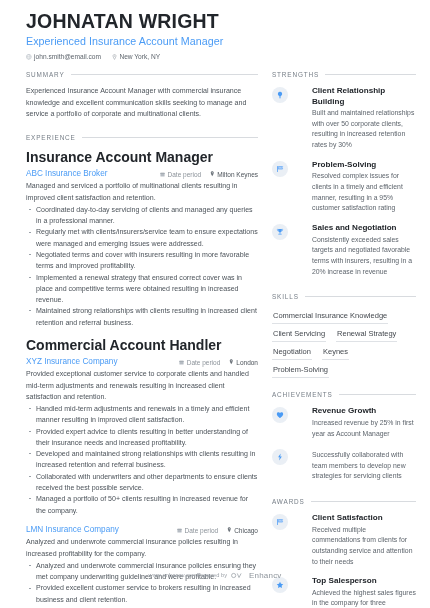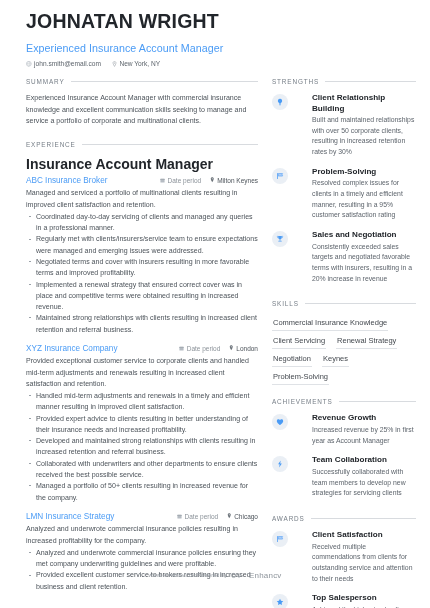--- a/index.html
+++ b/index.html
@@ -24,21 +24,21 @@
   .name {
     font-size: 19.5px;
     font-weight: bold;
     letter-spacing: 0.2px;
     color: #22262b;
     line-height: 1.15;
   }
   .headline {
     font-size: 10.7px;
     color: #4a9bf5;
-    margin-top: 10px;
+    margin-top: 3px;
     letter-spacing: 0.05px;
   }
   .contact {
     display: flex;
     align-items: center;
     gap: 11px;
     margin-top: 6px;
     font-size: 6.6px;
     color: #5d646c;
   }
@@ -81,21 +81,21 @@
   
   .job { margin-bottom: 9px; }
   .job-title {
     font-size: 14px;
     font-weight: bold;
     color: #22262b;
     line-height: 1.25;
   }
   .job-meta {
     display: flex;
-    align-items: center;
+    align-items: flex-end;
     margin-top: 2.5px;
     margin-bottom: 2.5px;
   }
   .job-co {
     font-size: 8.2px;
     color: #4a9bf5;
     flex: 1;
   }
   .metabits { display: flex; align-items: center; gap: 9px; }
   .metabit {
@@ -259,20 +259,21 @@
           <ul class="blts">
             <li>Coordinated day-to-day servicing of clients and managed any queries in a professional manner.</li>
             <li>Regularly met with clients/insurers/service team to ensure expectations were managed and emerging issues were addressed.</li>
             <li>Negotiated terms and cover with insurers resulting in more favorable terms and improved profitability.</li>
             <li>Implemented a renewal strategy that ensured correct cover was in place and competitive terms were obtained resulting in increased revenue.</li>
             <li>Maintained strong relationships with clients resulting in increased client retention and referral business.</li>
           </ul>
         </div>
 
         <div class="job">
+          <div class="job-title">Commercial Account Handler</div>
           <div class="job-meta">
             <span class="job-co">XYZ Insurance Company</span>
             <span class="metabits">
               <span class="metabit">
                 <span><svg width="5" height="5" viewBox="0 0 12 12">
                       <rect x="1" y="2" width="10" height="9" rx="1" fill="#b6bcc3"></rect>
                       <rect x="1" y="2" width="10" height="2.6" fill="#a4abb2"></rect>
                     </svg></span>
                 <span>Date period</span>
               </span>
@@ -290,21 +291,21 @@
             <li>Handled mid-term adjustments and renewals in a timely and efficient manner resulting in improved client satisfaction.</li>
             <li>Provided expert advice to clients resulting in better understanding of their insurance needs and increased profitability.</li>
             <li>Developed and maintained strong relationships with clients resulting in increased retention and referral business.</li>
             <li>Collaborated with underwriters and other departments to ensure clients received the best possible service.</li>
             <li>Managed a portfolio of 50+ clients resulting in increased revenue for the company.</li>
           </ul>
         </div>
 
         <div class="job">
           <div class="job-meta">
-            <span class="job-co">LMN Insurance Strategy</span>
+            <span class="job-co">LMN Insurance Company</span>
             <span class="metabits">
               <span class="metabit">
                 <span><svg width="5" height="5" viewBox="0 0 12 12">
                       <rect x="1" y="2" width="10" height="9" rx="1" fill="#b6bcc3"></rect>
                       <rect x="1" y="2" width="10" height="2.6" fill="#a4abb2"></rect>
                     </svg></span>
                 <span>Date period</span>
               </span>
               <span class="metabit dark">
                 <span><svg width="4.5" height="5.5" viewBox="0 0 12 16">
@@ -415,21 +416,20 @@
           </span>
         </div>
 
         <div class="iblk">
           <span class="ibubble">
             <svg width="8" height="8" viewBox="0 0 16 16">
                 <path d="M9.4 1.2L4.2 8.6h3.1L6.3 14.8l5.4-7.7H8.4z" fill="#4a9bf5"></path>
               </svg>
           </span>
           <span class="ibody">
-            <span class="ititle" style="display:block">Team Collaboration</span>
             <span class="itext" style="display:block">Successfully collaborated with team members to develop new strategies for servicing clients</span>
           </span>
         </div>
       </div>
 
       <div class="spacer-sm"></div>
 
       <div class="sec">
         <div class="sechd">
           <span class="lbl">AWARDS</span>

